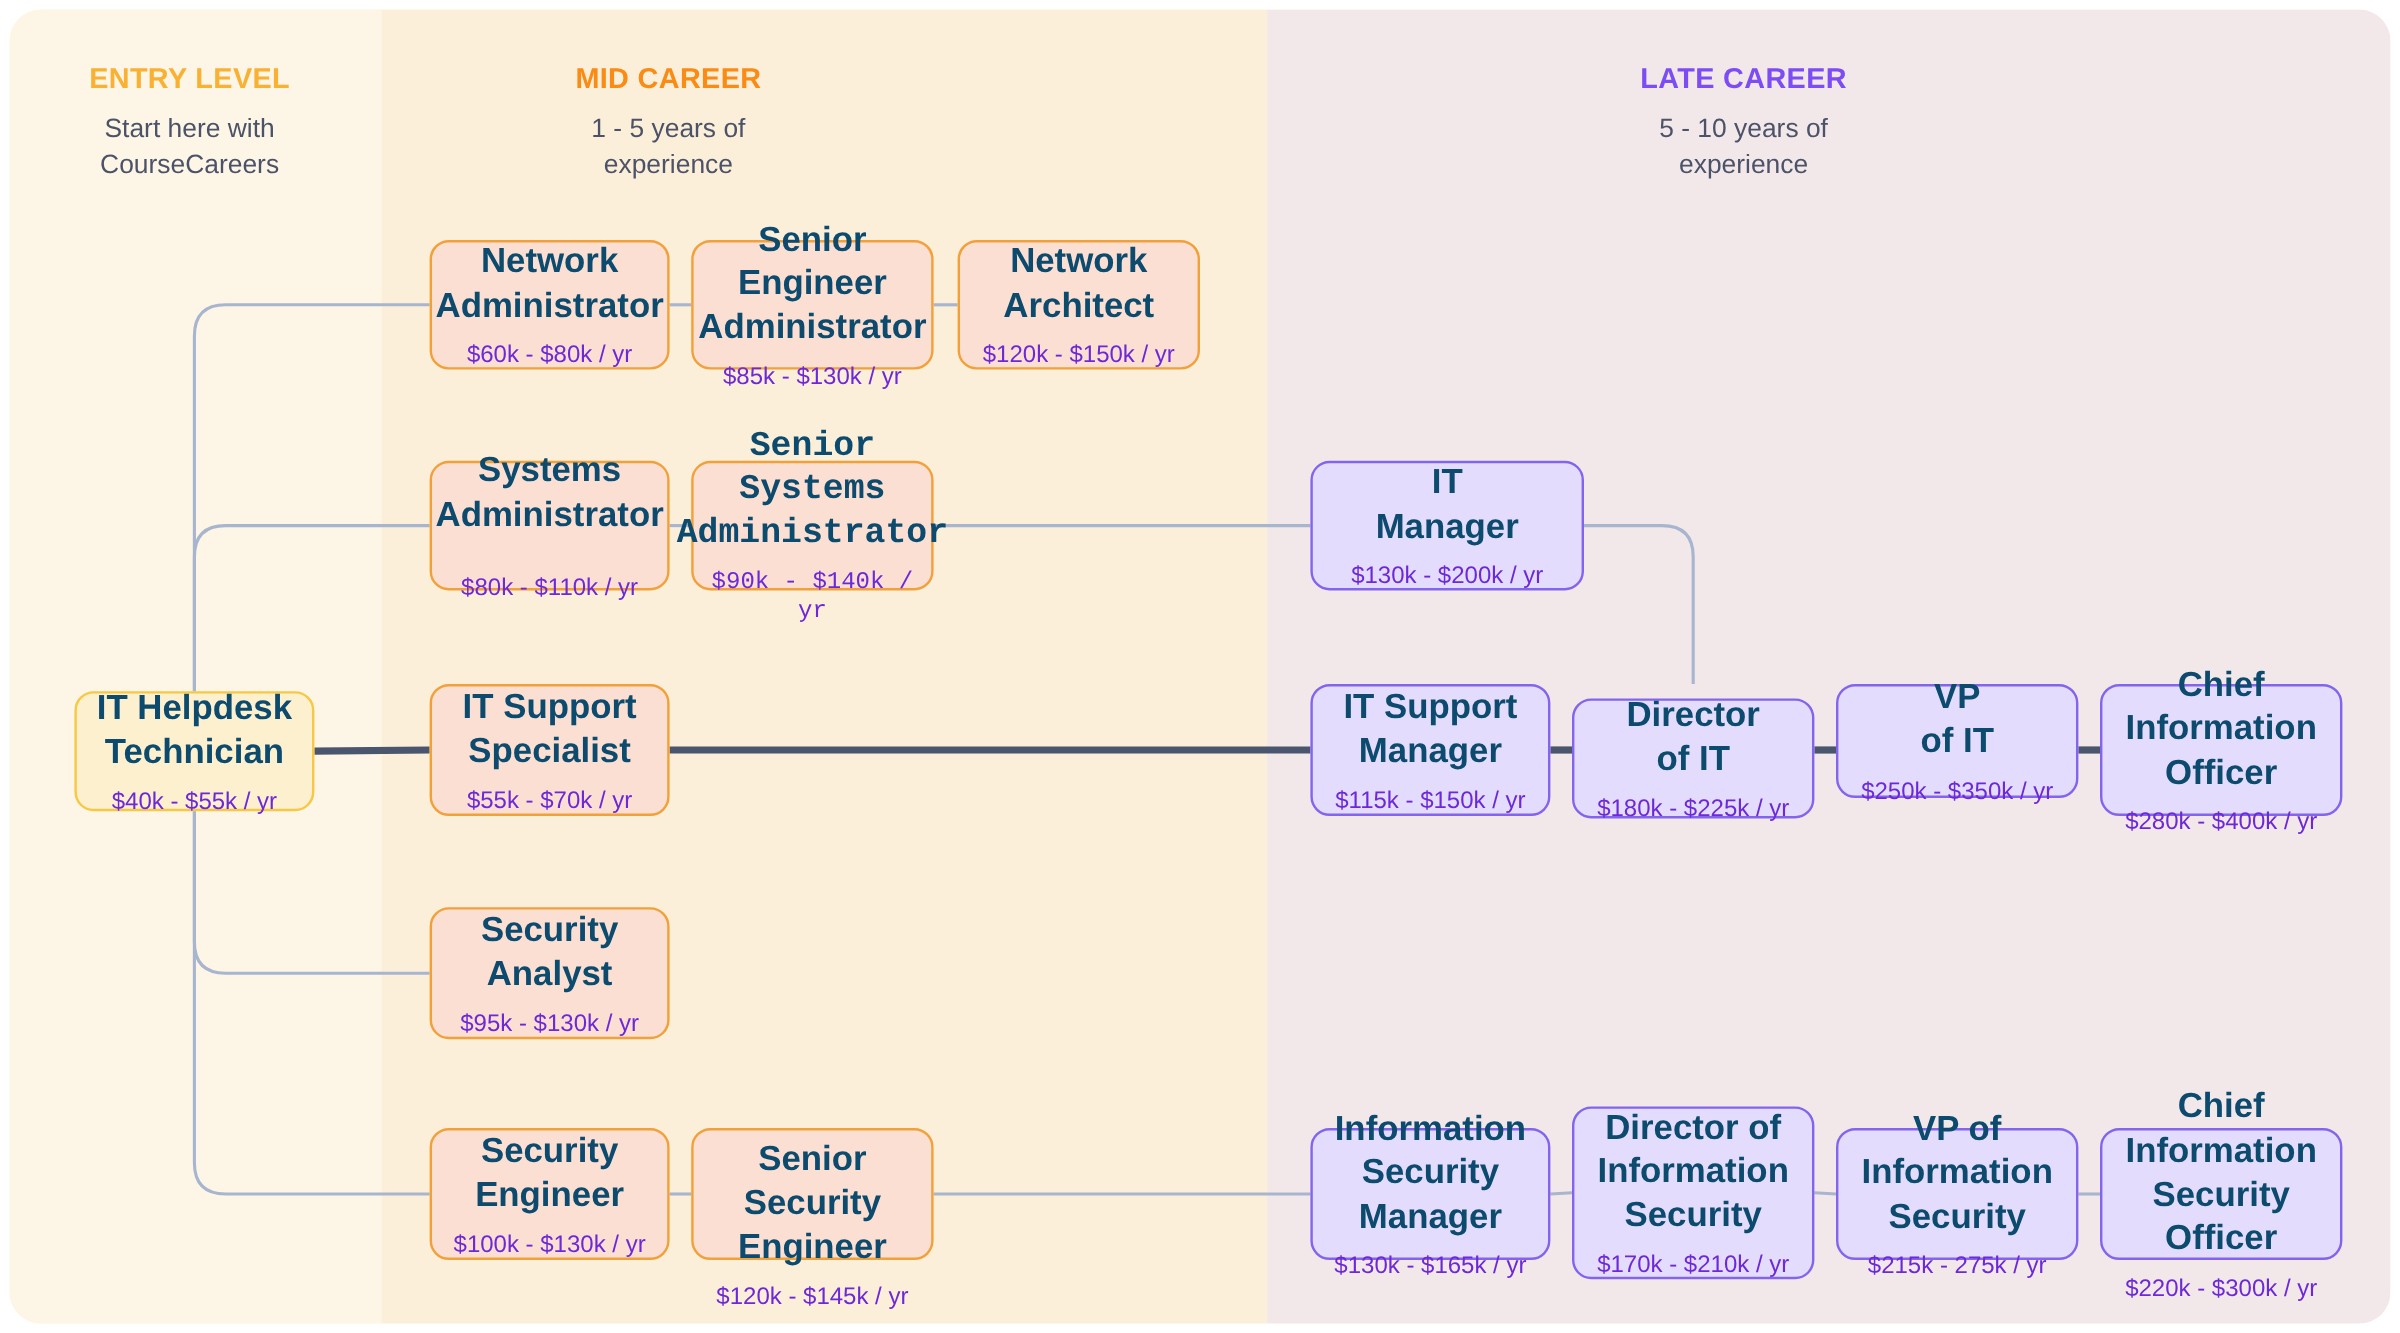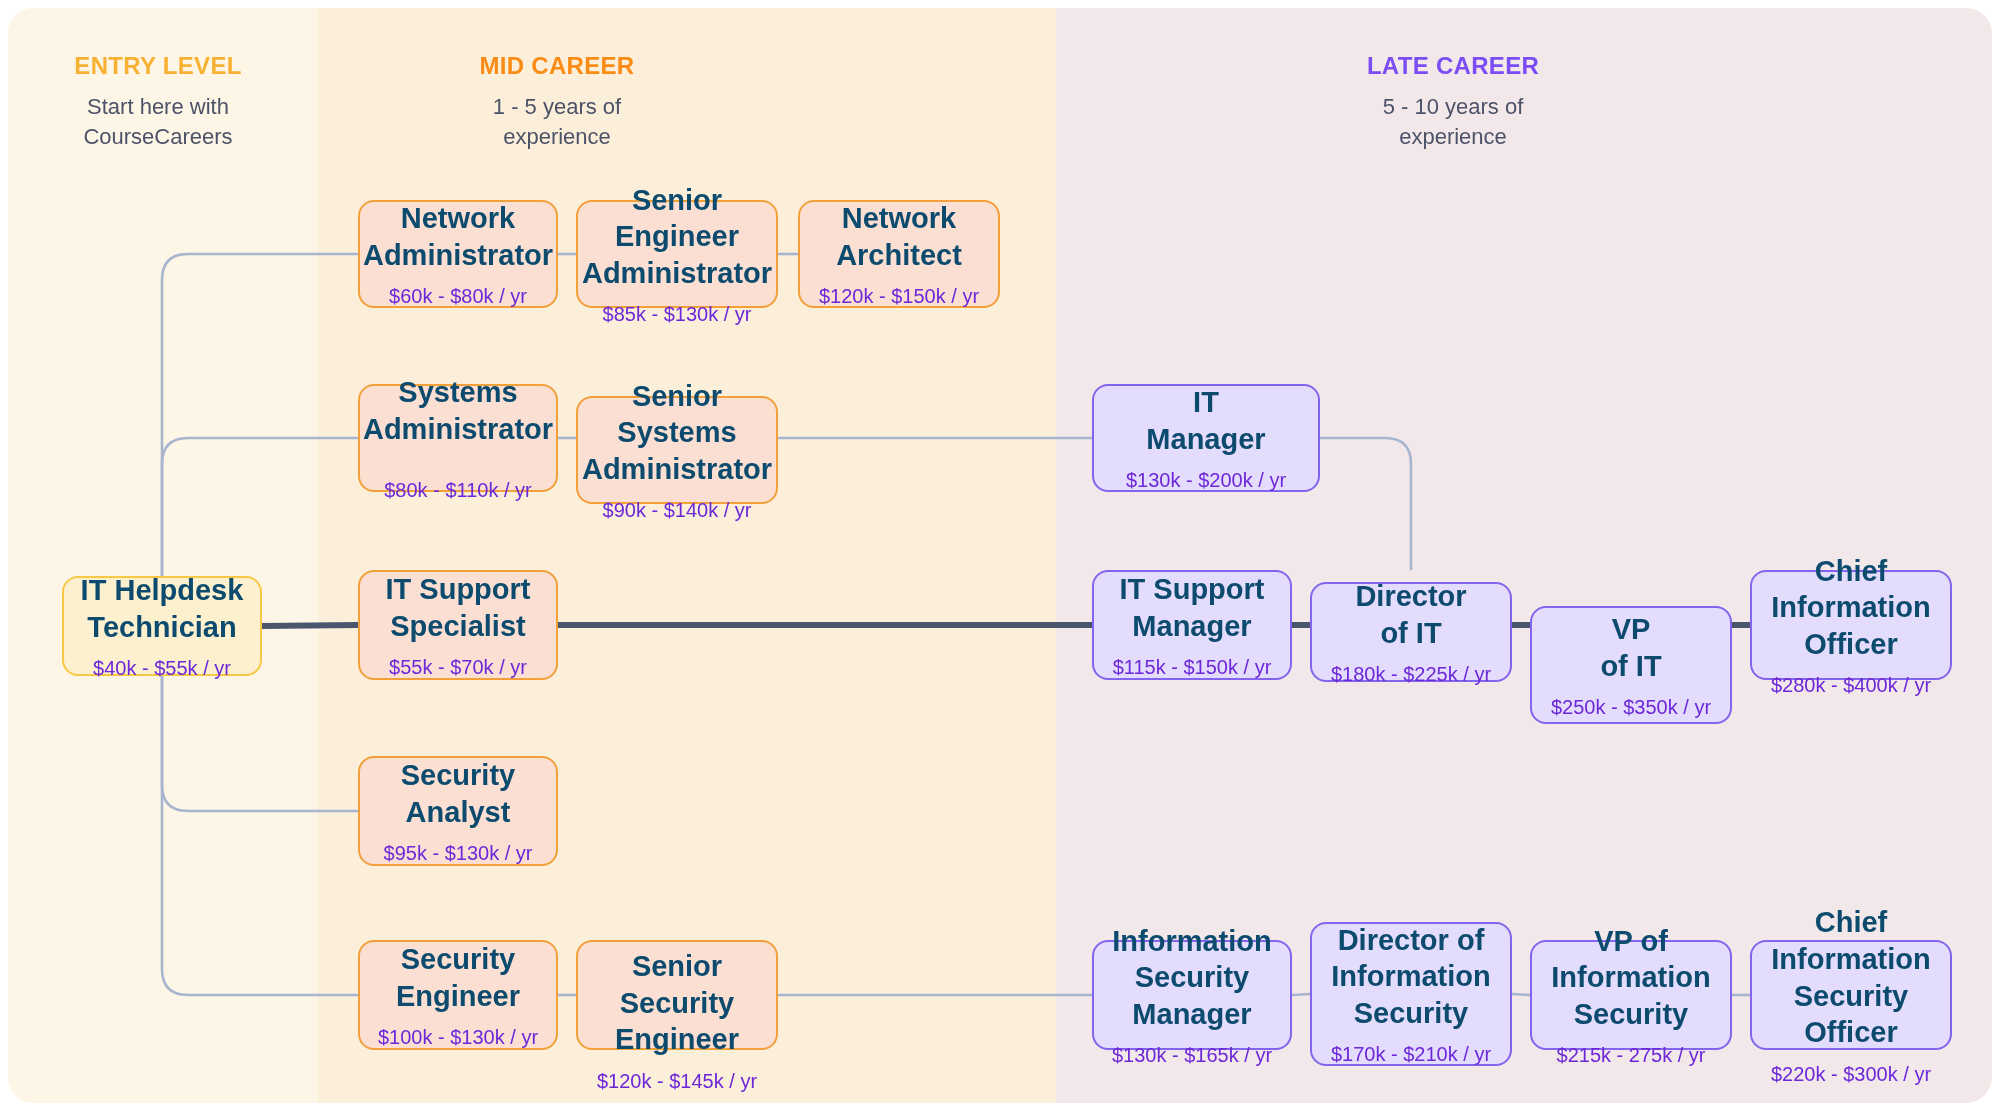--- a/index.html
+++ b/index.html
@@ -103,21 +103,21 @@
         <div class="node n-orange" style="left: 790px; top: 192px; width: 202px; height: 108px;">
           <div class="t">Network
 Architect</div>
           <div class="s">$120k - $150k / yr</div>
         </div>
         <div class="node n-orange" style="left: 350px; top: 376px; width: 200px; height: 108px; gap: 20px;">
           <div class="t">Systems
 Administrator</div>
           <div class="s">$80k - $110k / yr</div>
         </div>
-        <div class="node n-orange" style="left: 568px; top: 388px; width: 202px; height: 108px;">
+        <div class="node n-orange" style="left: 568px; top: 376px; width: 202px; height: 108px; font-family: Liberation Mono, monospace;">
           <div class="t">Senior Systems
 Administrator</div>
           <div class="s">$90k - $140k / yr</div>
         </div>
         <div class="node n-purple" style="left: 1084px; top: 376px; width: 228px; height: 108px;">
           <div class="t">IT
 Manager</div>
           <div class="s">$130k - $200k / yr</div>
         </div>
         <div class="node n-orange" style="left: 350px; top: 562px; width: 200px; height: 110px;">
@@ -128,21 +128,21 @@
         <div class="node n-purple" style="left: 1084px; top: 562px; width: 200px; height: 110px;">
           <div class="t">IT Support
 Manager</div>
           <div class="s">$115k - $150k / yr</div>
         </div>
         <div class="node n-purple" style="left: 1302px; top: 574px; width: 202px; height: 100px;">
           <div class="t">Director
 of IT</div>
           <div class="s">$180k - $225k / yr</div>
         </div>
-        <div class="node n-purple" style="left: 1522px; top: 562px; width: 202px; height: 118px; margin-top: 36px;">
+        <div class="node n-purple" style="left: 1522px; top: 562px; width: 202px; height: 95px;">
           <div class="t">VP
 of IT</div>
           <div class="s">$250k - $350k / yr</div>
         </div>
         <div class="node n-purple" style="left: 1742px; top: 562px; width: 202px; height: 110px;">
           <div class="t">Chief Information
 Officer</div>
           <div class="s">$280k - $400k / yr</div>
         </div>
         <div class="node n-orange" style="left: 350px; top: 748px; width: 200px; height: 110px;">

